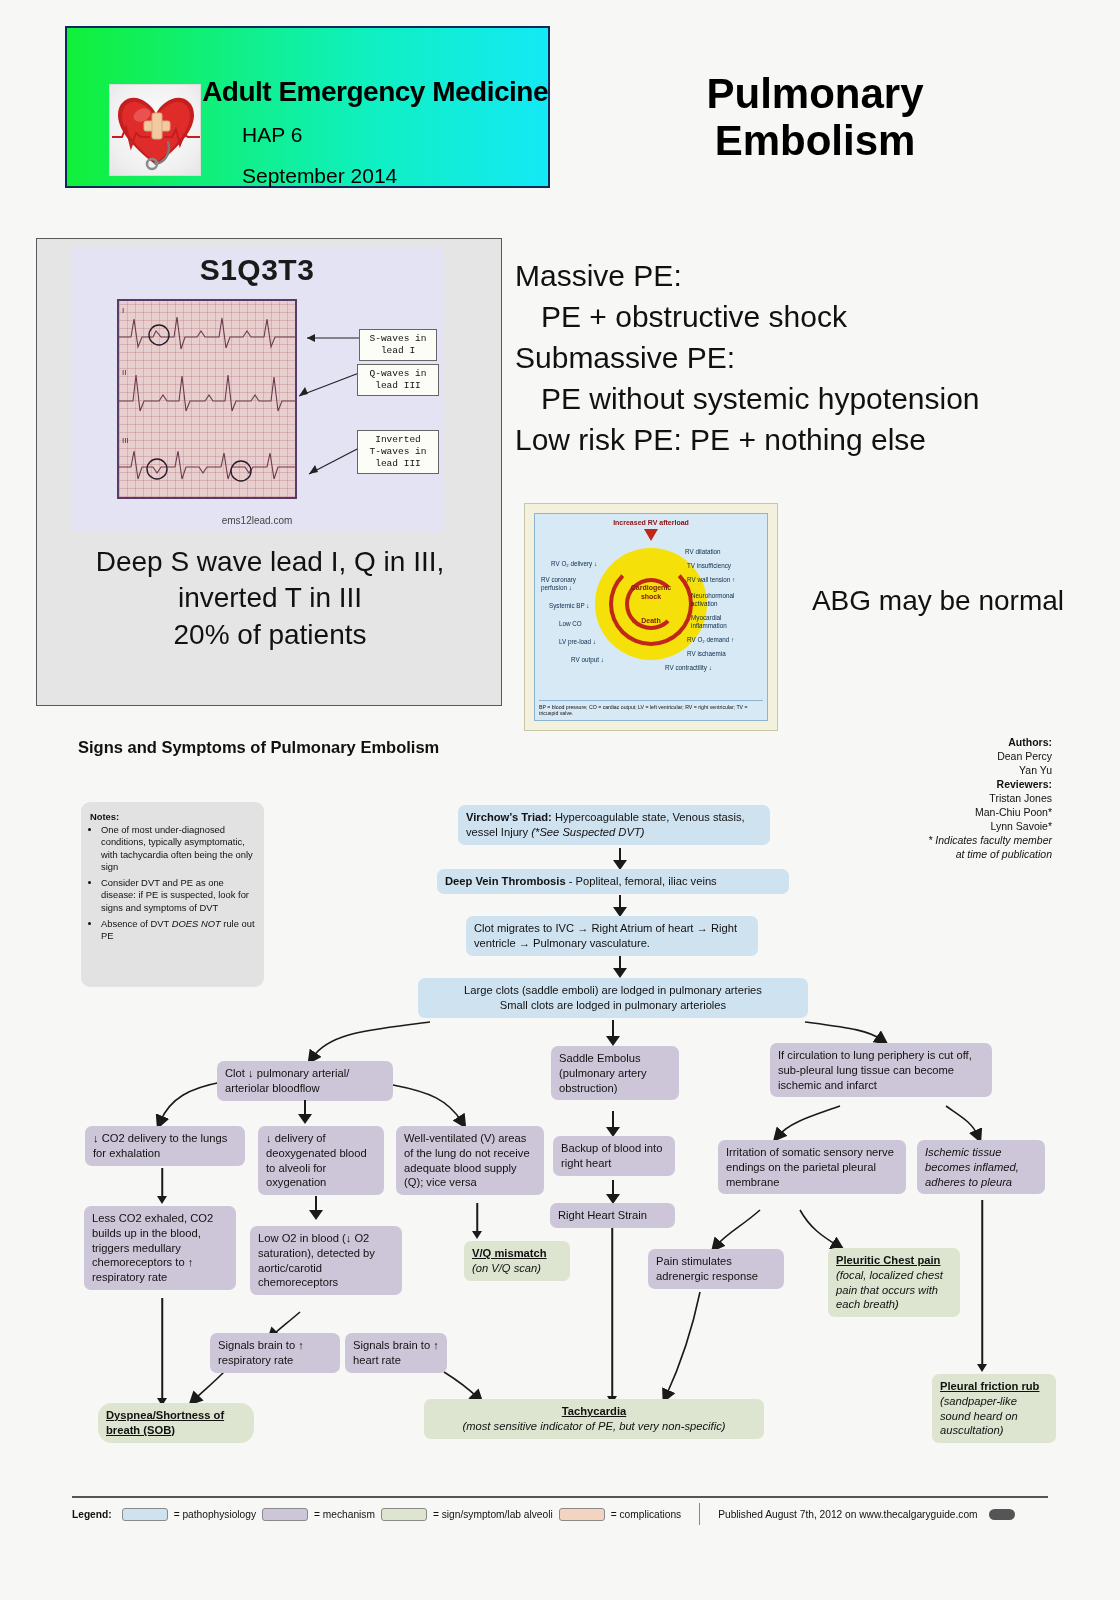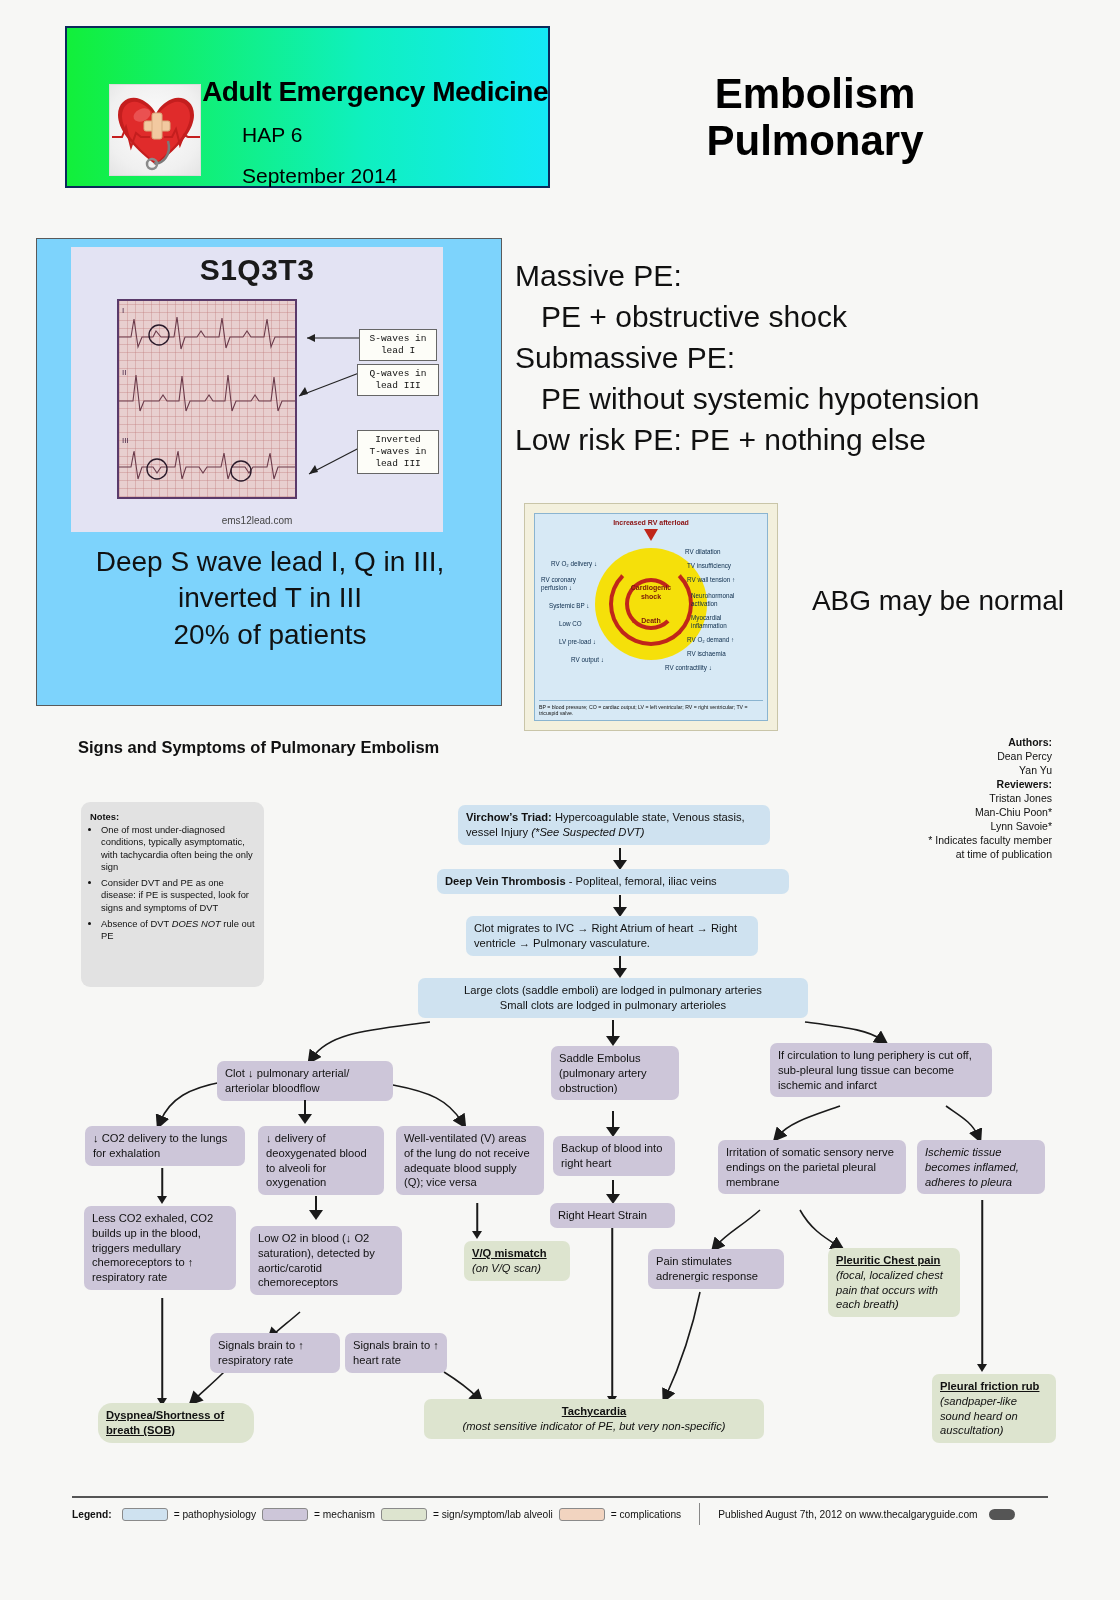--- a/index.html
+++ b/index.html
@@ -30,21 +30,21 @@
   #banner-sub1 { position:absolute; left:175px; top:95px; font-size:21px; color:#000; }
   #banner-sub2 { position:absolute; left:175px; top:136px; font-size:21px; color:#000; }
 
   
   #main-title {
     left:560px; top:70px; width:510px; text-align:center;
     font-size:42px; font-weight:bold; line-height:1.12; color:#000;
   }
 
   
-  #ecg-panel { left:36px; top:238px; width:466px; height:468px; background:#7dd3fc; border:1px solid #5a5a5a; }
+  #ecg-panel { left:36px; top:238px; width:466px; height:468px; background:#e5e5e5; border:1px solid #5a5a5a; }
   #ecg-img { position:absolute; left:34px; top:8px; width:372px; height:285px; background:#e3e3f3; }
   #ecg-head { position:absolute; left:0; top:6px; width:100%; text-align:center; font-size:30px; font-weight:bold; color:#1a1a1a; letter-spacing:0.5px;}
   #ecg-strip {
     position:absolute; left:46px; top:52px; width:180px; height:200px;
     background:
       repeating-linear-gradient(0deg, rgba(190,120,120,.35) 0 1px, transparent 1px 8px),
       repeating-linear-gradient(90deg, rgba(190,120,120,.35) 0 1px, transparent 1px 8px),
       #e8cfcf;
     border:2px solid #5a3a6a;
   }
@@ -77,21 +77,21 @@
 
   
   #abg { left:782px; top:583px; width:312px; text-align:center; font-size:28px; line-height:1.32; color:#111; }
 
   
   #sect-title { left:78px; top:738px; font-size:16.5px; font-weight:bold; color:#111; }
 
   
   #authors { left:880px; top:736px; width:172px; text-align:right; font-size:10.5px; line-height:1.33; color:#111; }
   #authors .b { font-weight:bold; }
-  #authors .it { }
+  #authors .it { font-style:italic; }
 
   
   #notes {
     left:81px; top:802px; width:183px; height:185px;
     background:#e2e2e2; border-radius:9px; padding:9px 8px 6px 9px;
     font-size:9.4px; line-height:1.3; color:#111;
   }
   #notes .hd { font-weight:bold; margin-bottom:1px; }
   #notes ul { margin:0; padding-left:11px; }
   #notes li { margin-bottom:4px; }
@@ -150,22 +150,22 @@
       <path d="M54 52 L62 52 L66 44 L70 60 L74 50 L78 52 L90 52" fill="none" stroke="#c41e1e" stroke-width="2"></path>
       <path d="M58 56 C 62 70, 52 80, 44 78" fill="none" stroke="#7a7a7a" stroke-width="2.5"></path>
       <circle cx="42" cy="79" r="5" fill="none" stroke="#8a8a8a" stroke-width="2.5"></circle>
     </svg>
   </div>
   <div id="banner-sub1">HAP 6</div>
   <div id="banner-sub2">September 2014</div>
 </div>
 
 <div class="abs" id="main-title">
+  <div>Pulmonary</div>
   <div>Embolism</div>
-  <div>Pulmonary</div>
 </div>
 
 <div class="abs" id="ecg-panel">
   <div id="ecg-img">
     <div id="ecg-head">S1Q3T3</div>
     <div id="ecg-strip">
       <svg width="176" height="196" viewBox="0 0 176 196" style="position:absolute;left:0;top:0;">
         <text x="3" y="12" font-size="8" fill="#4a2a4a" font-family="Liberation Sans, sans-serif">I</text>
         <text x="3" y="74" font-size="8" fill="#4a2a4a" font-family="Liberation Sans, sans-serif">II</text>
         <text x="3" y="142" font-size="8" fill="#4a2a4a" font-family="Liberation Sans, sans-serif">III</text>

